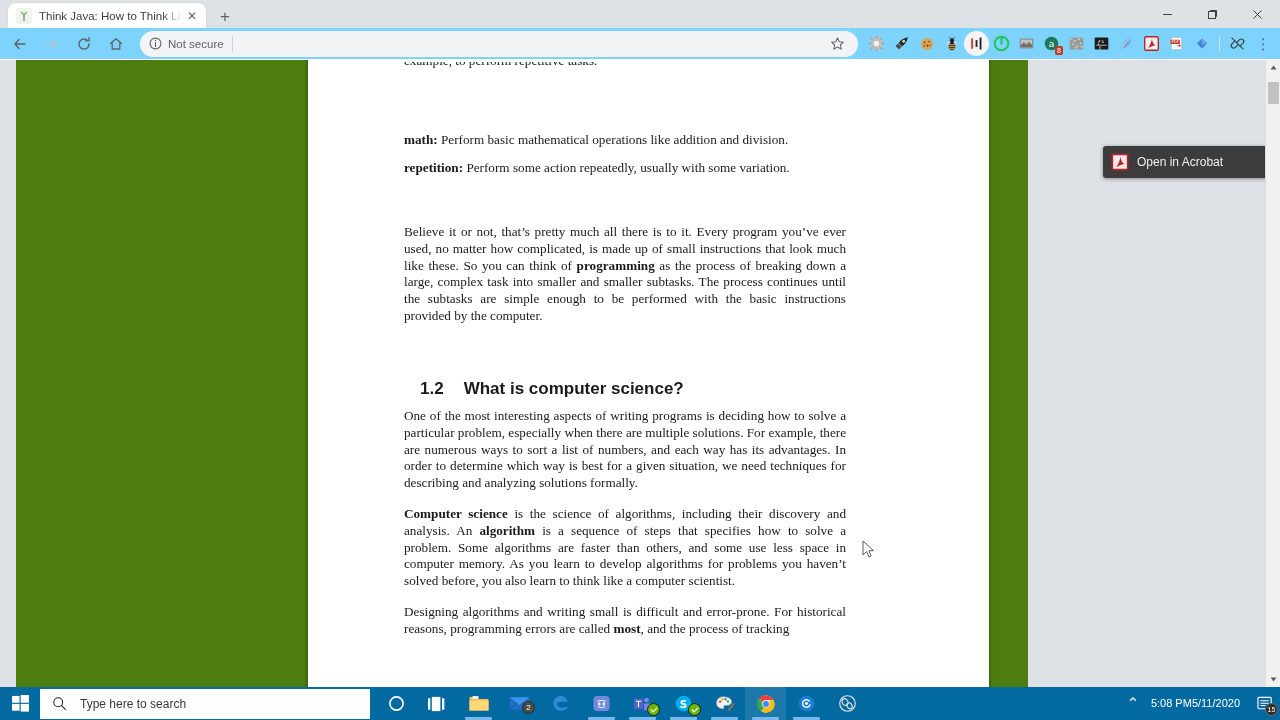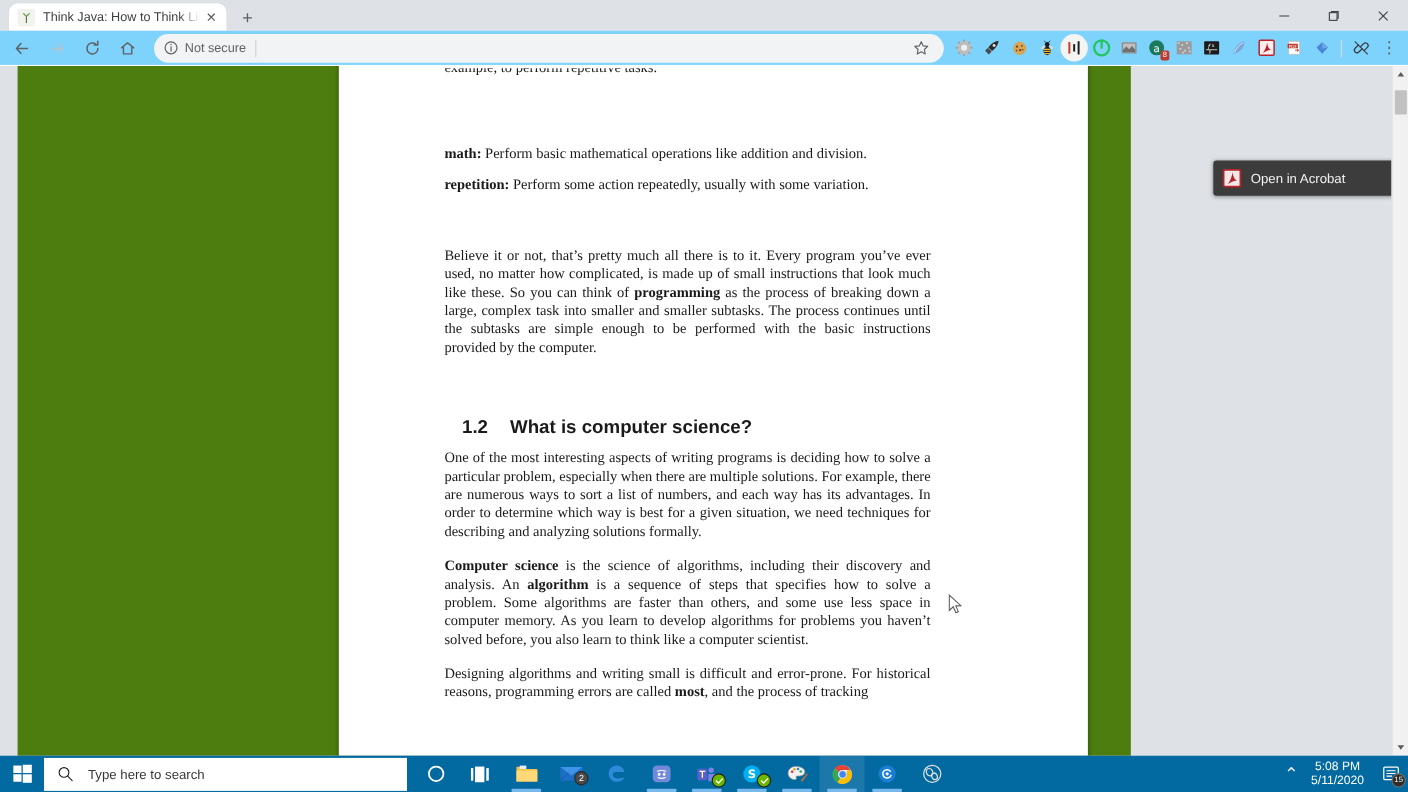--- a/index.html
+++ b/index.html
@@ -216,21 +216,21 @@
     border: 1px solid #2a2a28;
   }
   .tb-badge.green {
     background: #6bb700; border-color: #1f1f1c; right: 3px; bottom: 4px;
   }
   .tray { margin-left: auto; display: flex; align-items: center; height: 33px; }
   .tray-caret { width: 28px; height: 33px; display: flex; align-items: center; justify-content: center;
                 color: #e6e6e6; }
   .clock {
     height: 33px; padding: 0 10px 0 4px; color: #ffffff;
-    display: flex; flex-direction: column; align-items: center; justify-content: center;
+    display: flex; flex-direction: row; align-items: center; justify-content: center;
     line-height: 13px;
   }
   .clock span { font-size: 11px; }
   .action-center { width: 30px; height: 33px; display: flex; align-items: center; justify-content: center;
                    position: relative; color: #fff; }
   .ac-badge {
     position: absolute; right: 2px; bottom: 4px;
     width: 13px; height: 13px; border-radius: 50%;
     background: #2d2d2b; border: 1px solid #6e6e6e; color: #fff; font-size: 7px;
     display: flex; align-items: center; justify-content: center;

